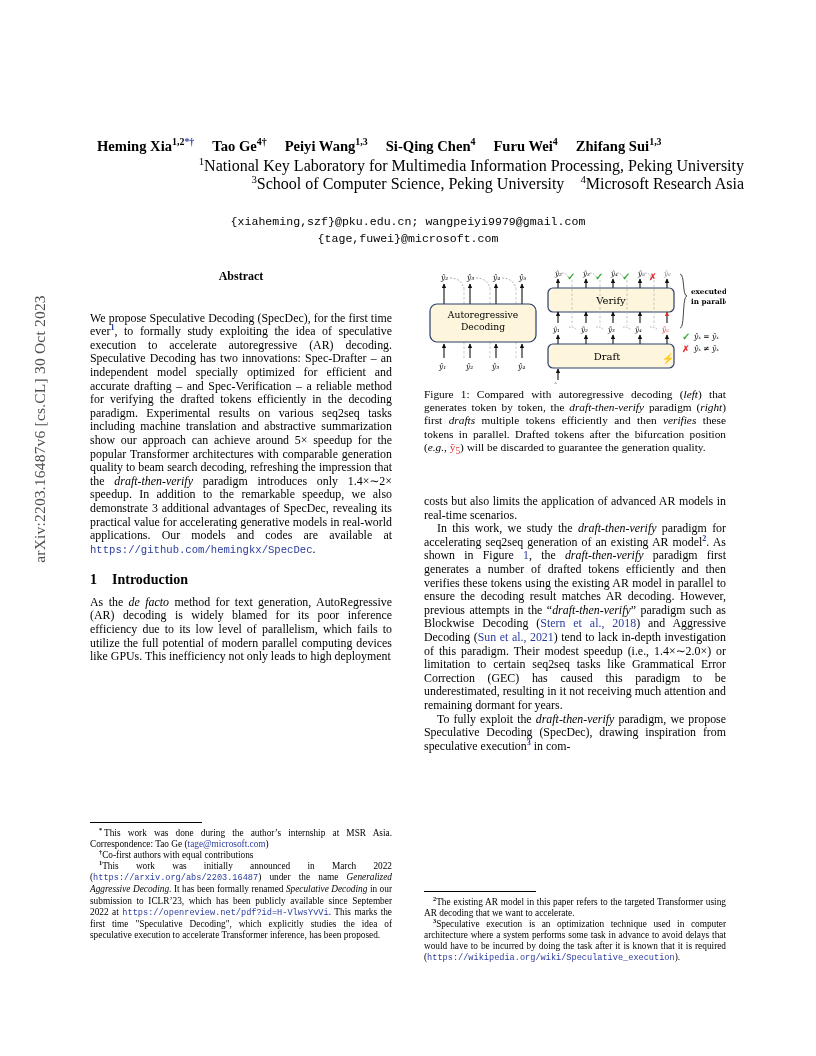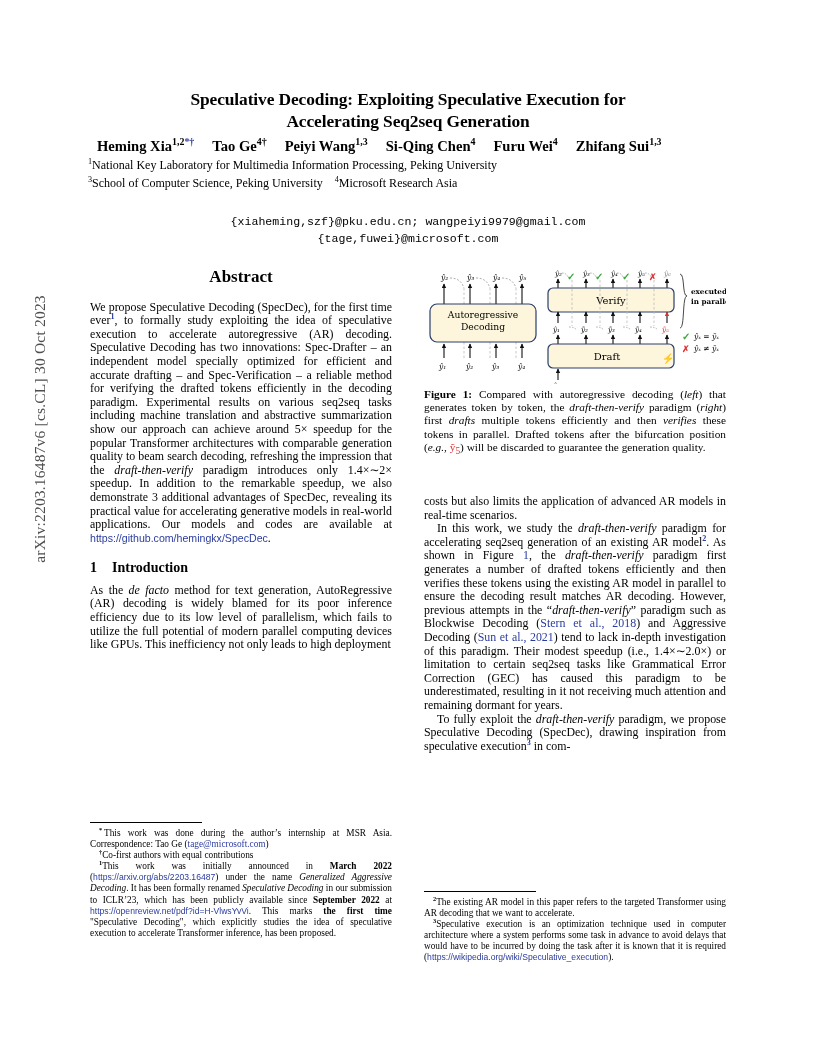--- a/index.html
+++ b/index.html
@@ -37,57 +37,57 @@
     letter-spacing:-0.1px;
   }
   .authors {
     position:absolute; left:88px; top:138px; width:640px;
     font-weight:bold; font-size:14.6px;
     white-space:nowrap;
   }
   .authors .au { margin:0 9px; }
   sup, .sup { font-size:.68em; vertical-align:super; line-height:0; font-weight:bold;}
   .affil {
-    position:absolute; left:88px; top:157px; width:640px;
-    text-align:left; font-size:12px; line-height:17.5px;
+    position:absolute; left:104px; top:157px; width:640px;
+    text-align:right; font-size:16px; line-height:17.5px;
   }
   .affil sup { font-weight:normal; }
   .emails {
     position:absolute; left:88px; top:213px; width:640px;
     text-align:center;
     font-family:Liberation Mono, monospace;
     font-size:11.6px; line-height:17px;
   }
 
   
   .col {
     position:absolute; top:270px; width:302px;
     font-size:11.9px; line-height:13.6px; text-align:justify;
     text-justify:inter-word;
   }
   .col-left  { left:90px; }
   .col-right { left:424px; top:495px; }
 
   .abstract-head {
-    text-align:center; font-weight:bold; font-size:17px;
-    margin:0 0 17px 0;
+    text-align:center; font-weight:bold; font-size:12px;
+    margin:0 0 28px 0;
   }
   p { margin:0; text-indent:13px; }
   p.noindent { text-indent:0; }
   p + p { margin-top:0; }
 
   .sec-head {
     font-weight:bold; font-size:14px; margin:16px 0 9px 0;
     text-indent:0;
   }
   .sec-head .num { display:inline-block; width:22px; }
 
   i, .it { font-style:italic; }
-  .bf { font-weight:bold; }
-  .mono { font-family:Liberation Sans, sans-serif; font-size:10.6px; }
+  .bf { font-weight:normal; }
+  .mono { font-family:Liberation Mono, monospace; font-size:10.6px; }
   .link { color:#2a3c9e; }
   .link.mono { color:#2a3c9e; }
   .cite { color:#2a3c9e; }
 
   
   .footnote-area {
     position:absolute; width:302px;
     font-size:9.3px; line-height:11.1px; text-align:justify;
   }
   .fn-left { left:90px; top:822px; }
@@ -100,35 +100,31 @@
   .footnote-area .mono { font-size:8.6px; }
 
   
   .figure {
     position:absolute; left:424px; top:266px; width:302px; height:118px;
   }
   .fig-caption {
     position:absolute; left:424px; top:388px; width:302px;
     font-size:11.3px; line-height:13.2px; text-align:justify;
   }
-  .fig-caption .lbl { font-weight:bold; }
+  .fig-caption .lbl { font-weight:normal; }
 
   .redtok { color:#e03030; }
 </style>
 </head>
 <body>
 
 <div class="page">
 
   <div class="arxiv-stamp">arXiv:2203.16487v6  [cs.CL]  30 Oct 2023</div>
 
-  <div class="title">
-    <span>Speculative Decoding: Exploiting Speculative Execution for</span><br>
-    <span>Accelerating Seq2seq Generation</span>
-  </div>
 
   <div class="authors">
     <span class="au"><span>Heming Xia</span><sup>1,2</sup><sup class="link">*†</sup></span><span class="au"><span>Tao Ge</span><sup>4</sup><sup>†</sup></span><span class="au"><span>Peiyi Wang</span><sup>1,3</sup></span><span class="au"><span>Si-Qing Chen</span><sup>4</sup></span><span class="au"><span>Furu Wei</span><sup>4</sup></span><span class="au"><span>Zhifang Sui</span><sup>1,3</sup></span>
   </div>
 
   <div class="affil">
     <div><sup>1</sup><span>National Key Laboratory for Multimedia Information Processing, Peking University</span></div>
     <div><sup>3</sup><span>School of Computer Science, Peking University</span>&nbsp;&nbsp;&nbsp;&nbsp;<sup>4</sup><span>Microsoft Research Asia</span></div>
   </div>
 

